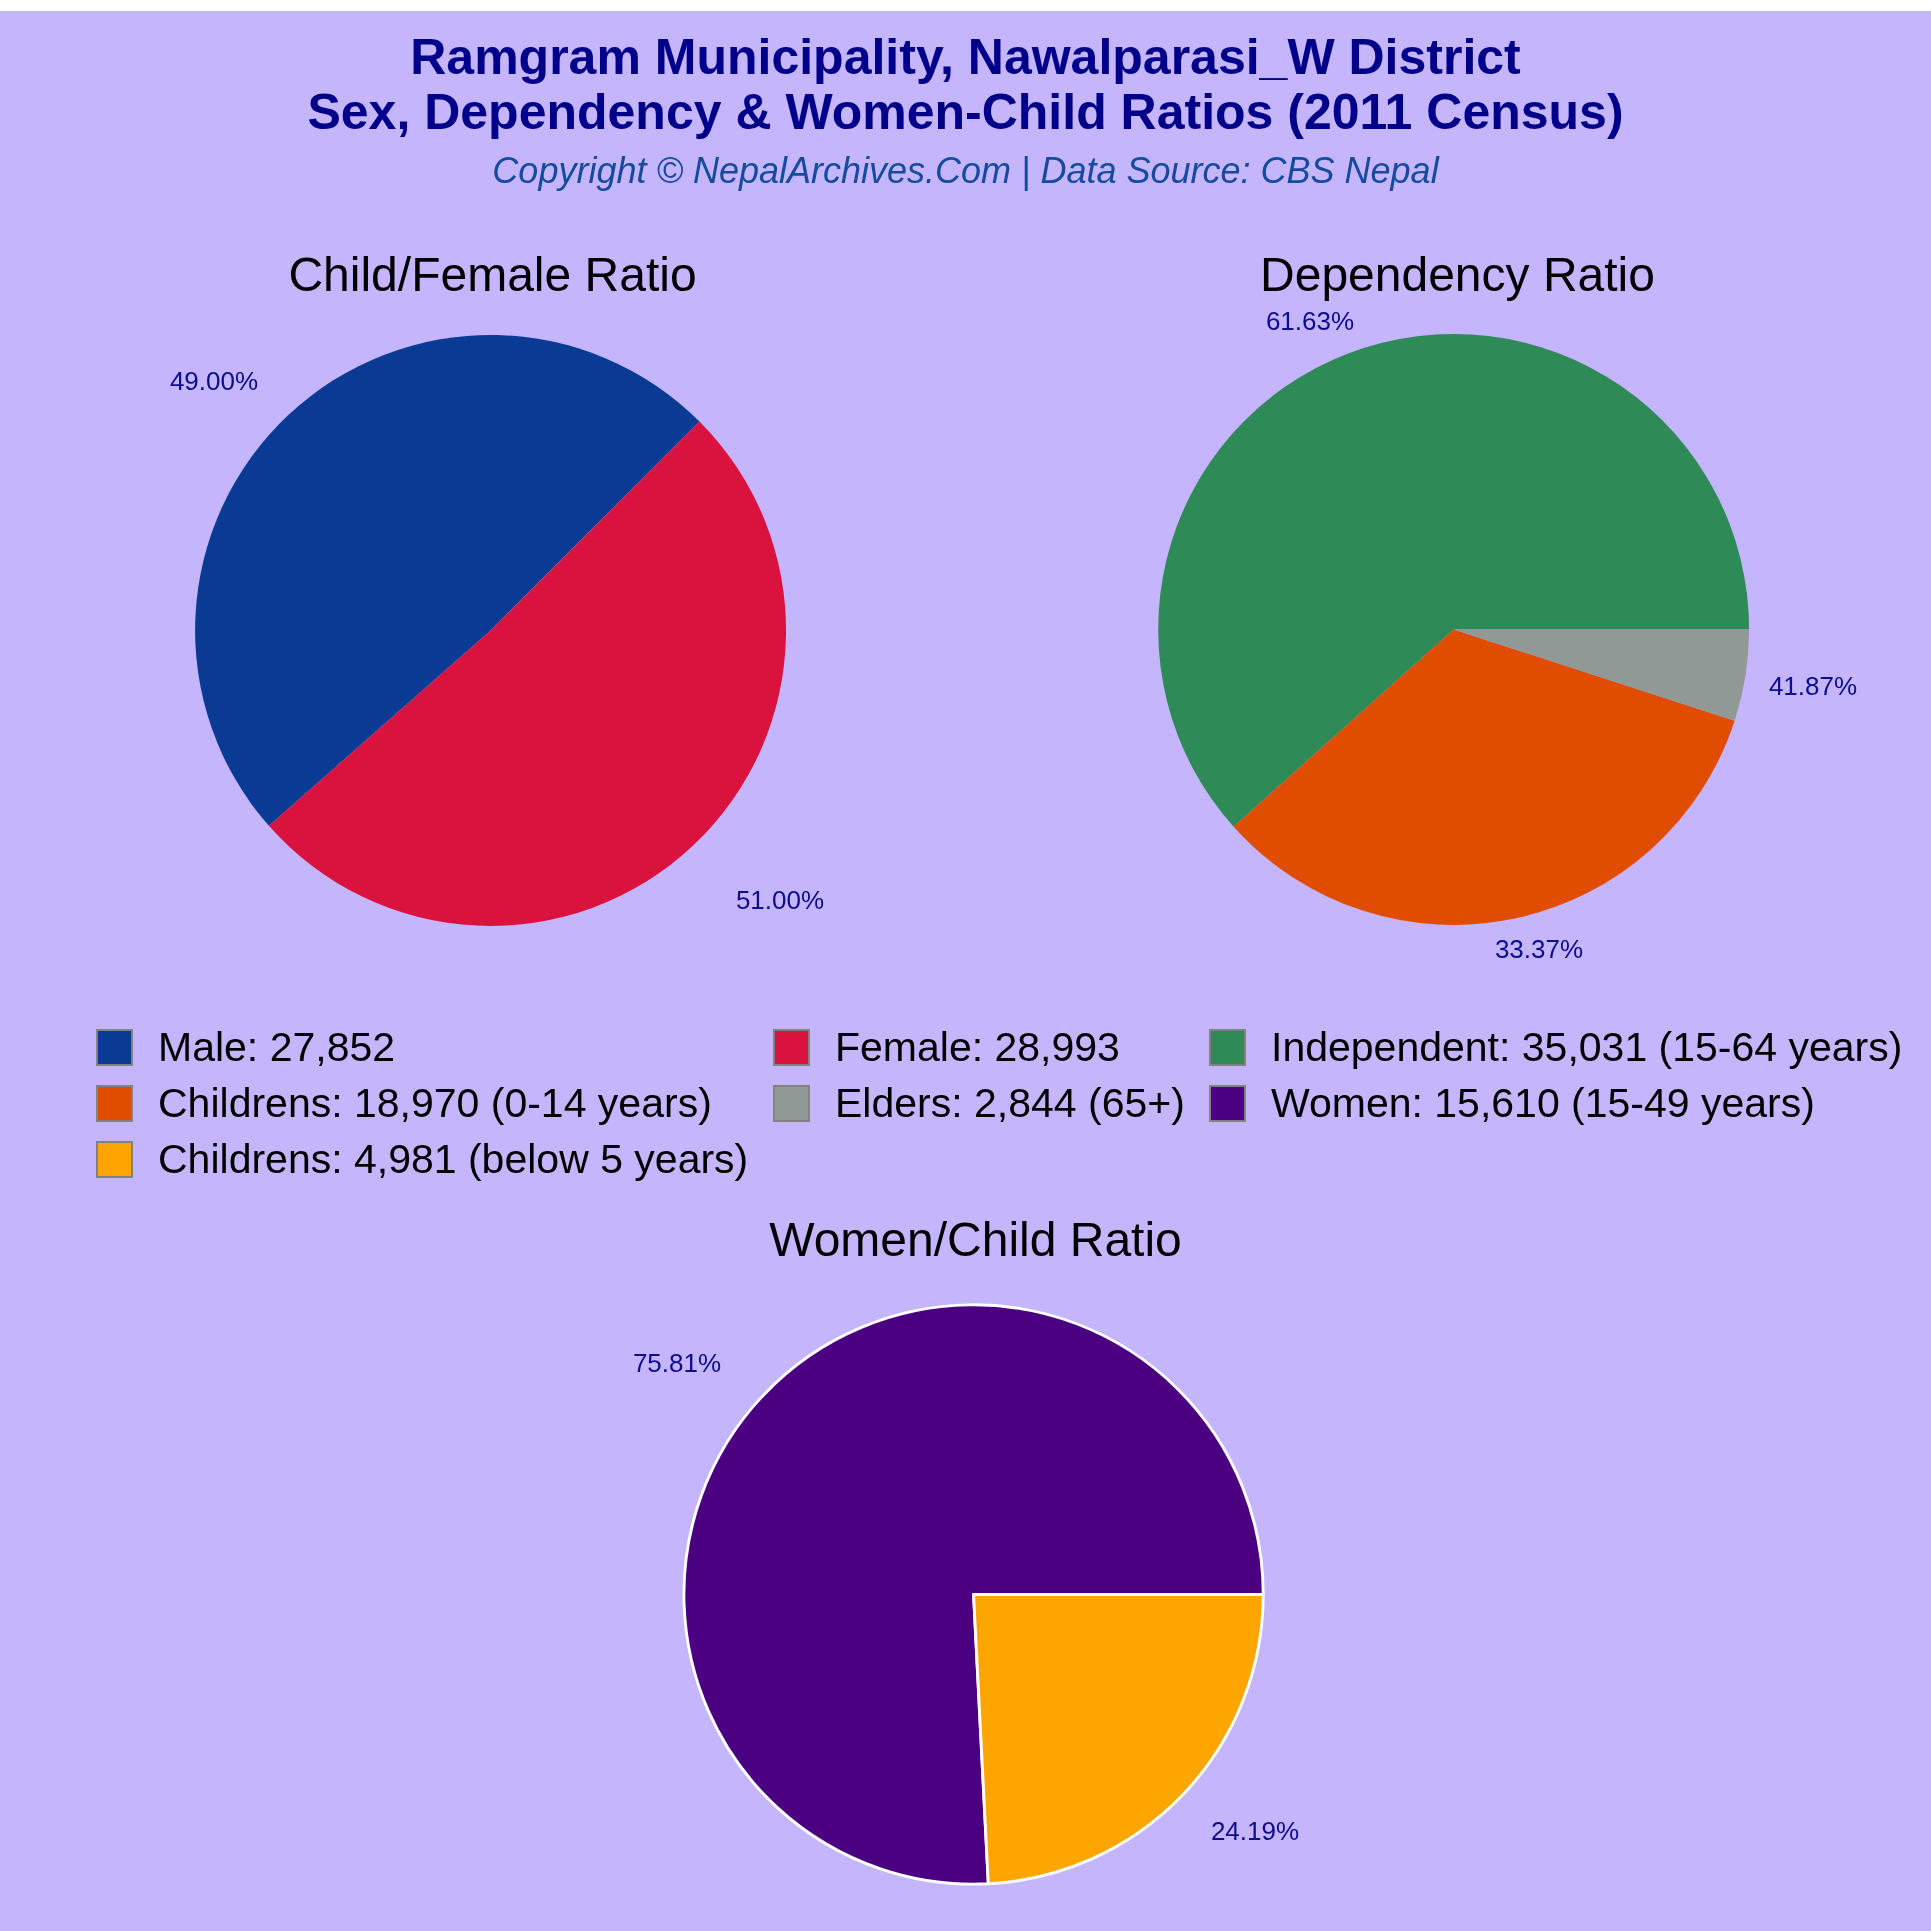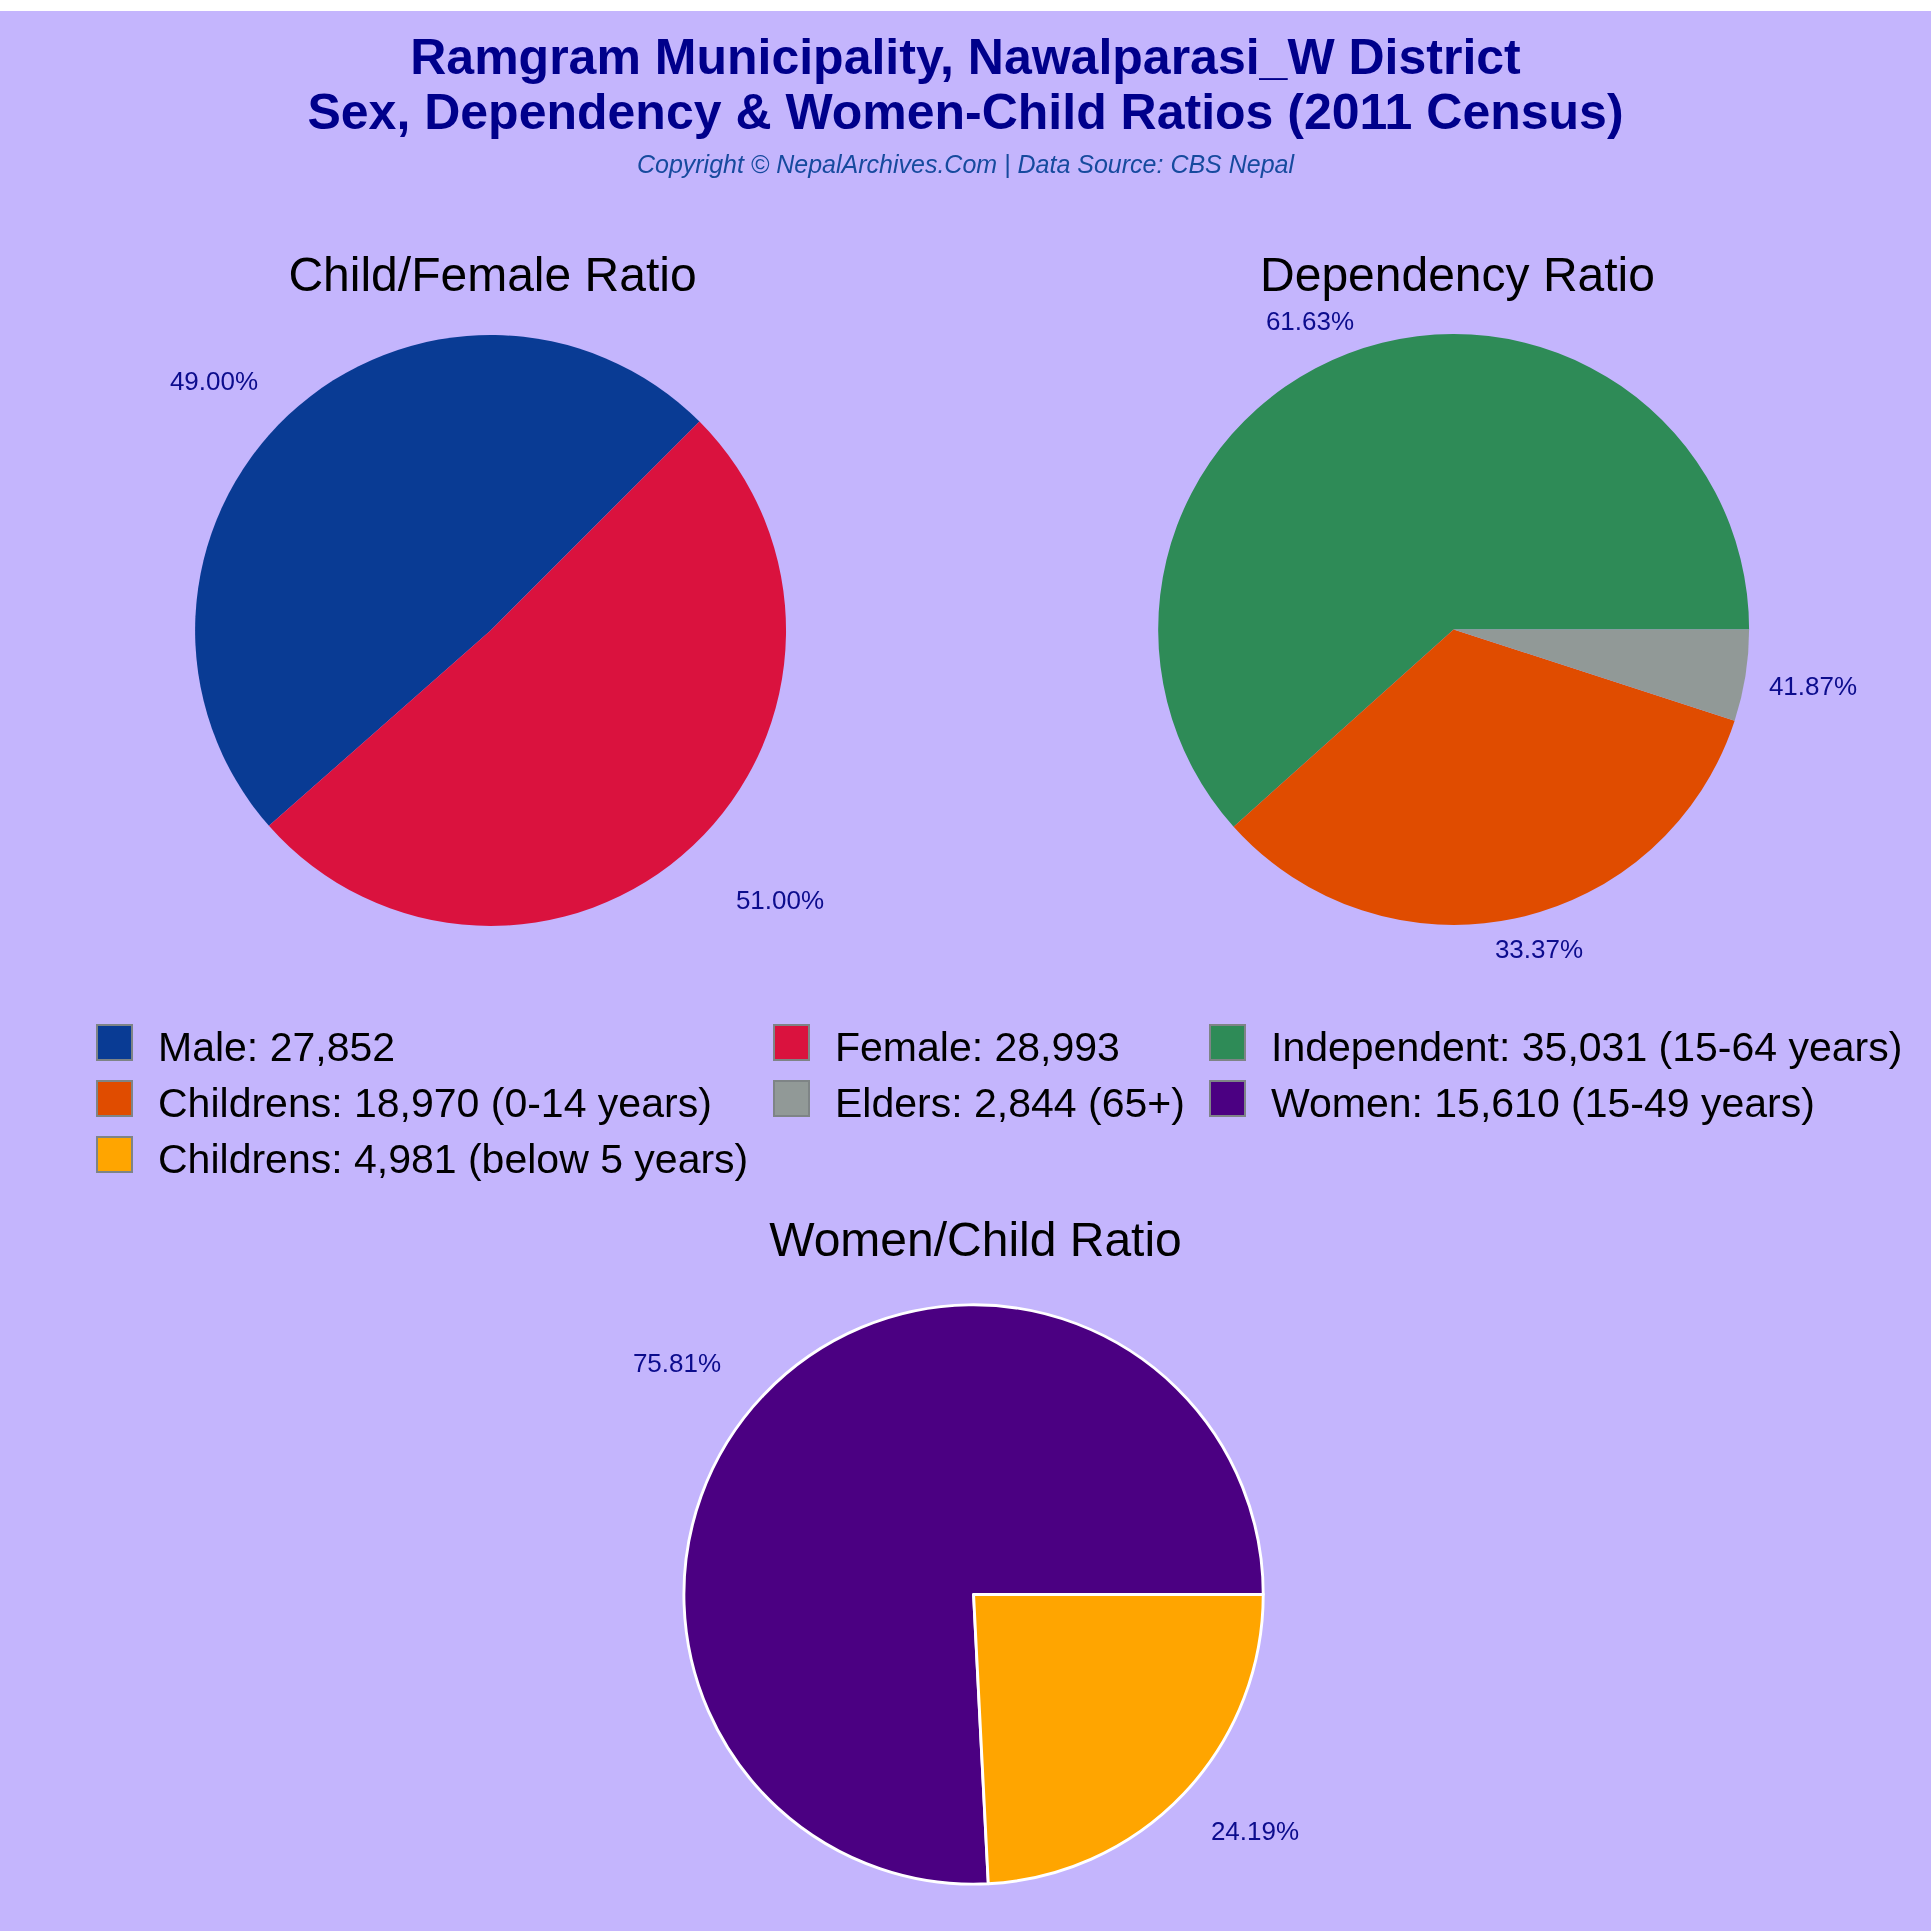--- a/index.html
+++ b/index.html
@@ -6,40 +6,40 @@
   .canvas{
     position:relative;
     width:1931px;height:1931px;
     background:#c4b5fd;
     font-family:"Liberation Sans","DejaVu Sans",sans-serif;
     overflow:hidden;
     margin-top:11px;
   }
   .header{position:absolute;left:0;top:19.3px;width:1931px;text-align:center;}
   .main-title{font-size:50px;font-weight:bold;color:#00008b;line-height:1.1;}
-  .subtitle{font-size:25px;font-style:italic;color:#164a9e;margin-top:9.7px;}
+  .subtitle{font-size:36px;font-style:italic;color:#164a9e;margin-top:9.7px;}
   .chart{position:absolute;width:869px;height:734px;}
   #chart-0{left:58px;top:237px;}
   #chart-1{left:1023px;top:237px;}
   #chart-2{left:541px;top:1202px;}
   .chart-title{
     position:absolute;left:0;top:0;width:100%;
     text-align:center;font-size:48px;color:#000000;line-height:54px;
   }
   .pie-svg{position:absolute;left:0;top:0;}
   .pct-label{
     position:absolute;font-size:26px;color:#0c0c8d;white-space:nowrap;
     transform:translate(-50%,-50%);
   }
   .legend{
     position:absolute;left:96px;top:1008px;width:1834px;
     display:grid;grid-template-columns:677px 436px 723px;grid-auto-rows:56px;
     align-items:center;
   }
-  .legend-item{display:flex;align-items:flex-start;}
+  .legend-item{display:flex;align-items:center;}
   .legend-swatch{
     width:37px;height:37px;border:2.9px solid #7e8486;box-sizing:border-box;
     flex:0 0 auto;
   }
   .legend-label{font-size:41px;color:#000000;margin-left:25px;white-space:nowrap;}
 </style>
 </head>
 <body>
 
 <div class="canvas">

